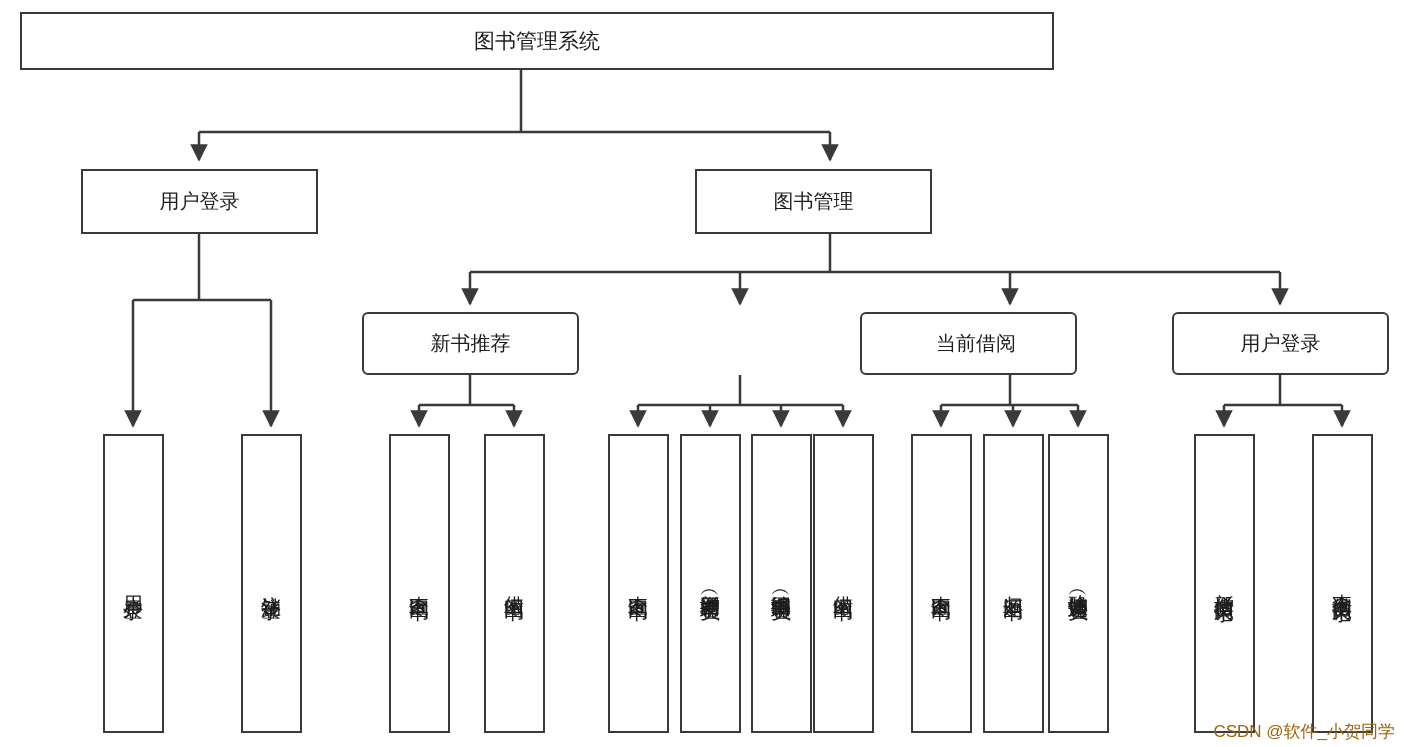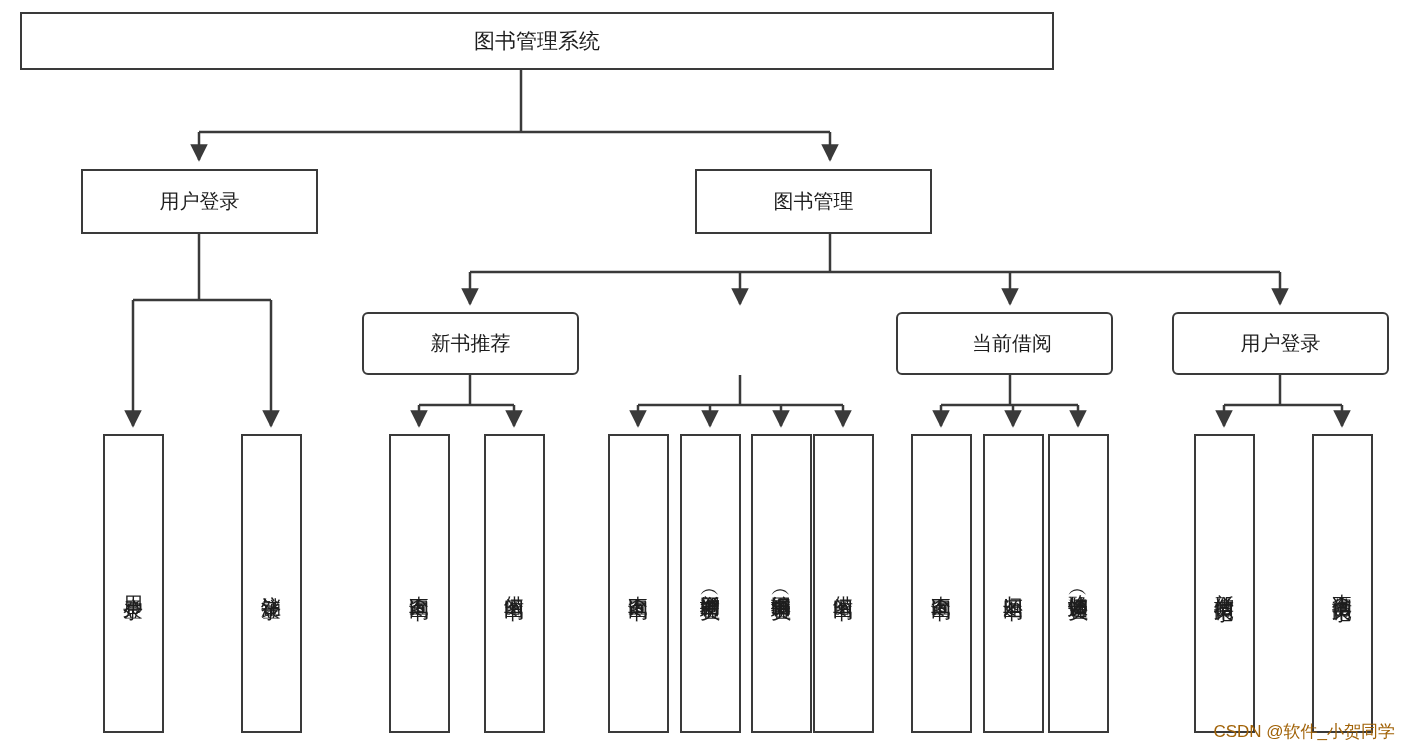--- a/index.html
+++ b/index.html
@@ -60,21 +60,21 @@
   
   .lvl2 {
     top: 312px;
     width: 217px;
     height: 63px;
     font-size: 20px;
     border-radius: 6px;
   }
   .lvl2.n-new-book    { left: 362px; }
   .lvl2.n-borrow      { left: 632px; }
-  .lvl2.n-current     { left: 896px; padding-left: 15px; }
+  .lvl2.n-current     { left: 860px; padding-left: 15px; }
   .lvl2.n-record      { left: 1172px; }
   
   .leaf {
     top: 434px;
     width: 61px;
     height: 299px;
     font-size: 20px;
     align-items: center;
     justify-content: center;
     padding: 6px 0;

